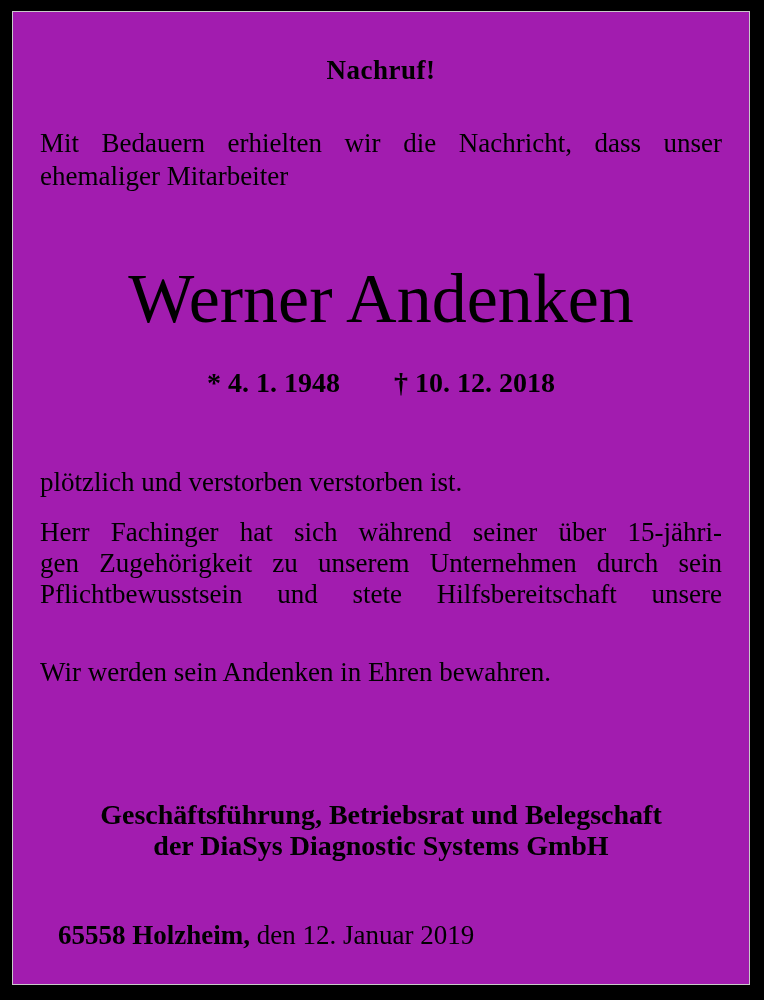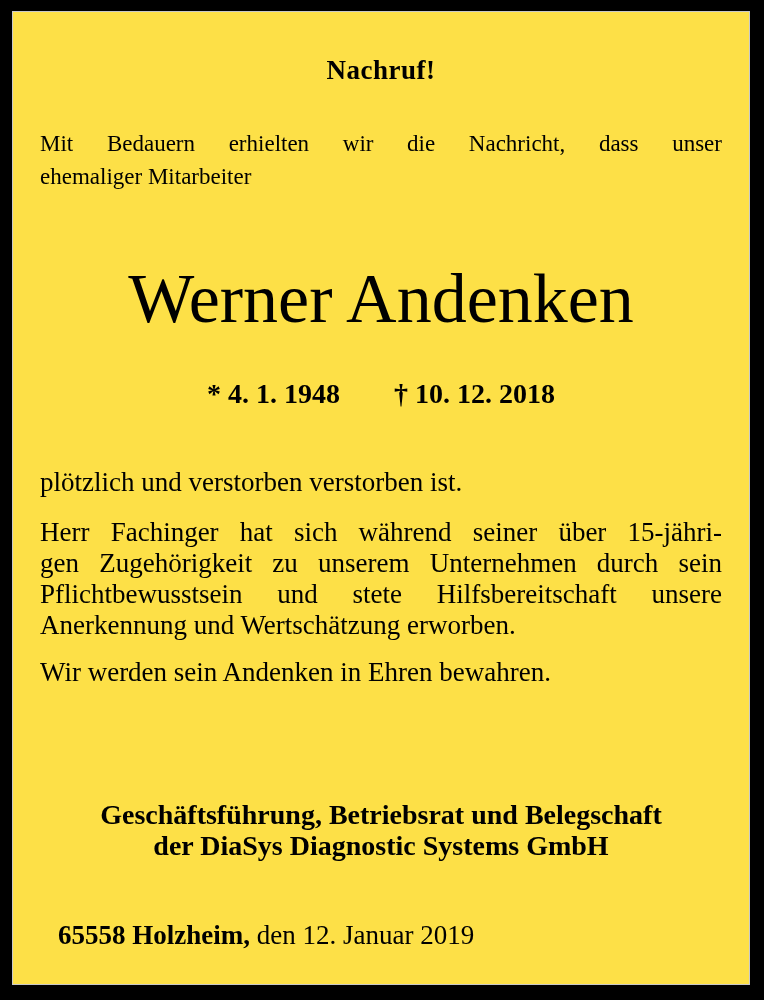--- a/index.html
+++ b/index.html
@@ -15,54 +15,54 @@
     font-family: "Liberation Serif", "DejaVu Serif", serif;
     color: #000000;
     overflow: hidden;
   }
   .page {
     position: absolute;
     left: 12px;
     top: 11px;
     right: 14px;
     bottom: 15px;
-    background: #fde047;
+    background: #a21caf;
     box-shadow: inset 0 0 0 1px #c9c9c9;
   }
   .content {
     position: absolute;
     left: 28px;
     right: 28px;
     top: 0;
     bottom: 0;
   }
   .block { position: absolute; left: 0; right: 0; }
 
   .title {
     top: 44px;
     text-align: center;
     font-weight: bold;
     font-size: 27px;
     letter-spacing: 0.5px;
   }
   .intro {
     top: 116px;
-    font-size: 23px;
+    font-size: 27px;
     line-height: 33px;
   }
   .deceased-name {
     top: 253px;
     text-align: center;
     font-size: 70px;
     line-height: 70px;
     font-weight: normal;
     white-space: nowrap;
   }
   .dates {
-    top: 366px;
+    top: 355px;
     display: flex;
     justify-content: center;
     gap: 54px;
     font-weight: bold;
     font-size: 28px;
     line-height: 34px;
   }
   .p-verstorben {
     top: 455px;
     font-size: 27px;
@@ -117,21 +117,20 @@
       <span>* 4. 1. 1948</span>
       <span>† 10. 12. 2018</span>
     </div>
 
     <div class="block p-verstorben">plötzlich und verstorben verstorben ist.</div>
 
     <div class="block tribute">
       <div class="just">Herr Fachinger hat sich während seiner über 15-jähri-</div>
       <div class="just">gen Zugehörigkeit zu unserem Unternehmen durch sein</div>
       <div class="just">Pflichtbewusstsein und stete Hilfsbereitschaft unsere</div>
-      <div>Anerkennung und Wertschätzung erworben.</div>
     </div>
 
     <div class="block andenken">Wir werden sein Andenken in Ehren bewahren.</div>
 
     <div class="block signature">
       <div>Geschäftsführung, Betriebsrat und Belegschaft</div>
       <div>der DiaSys Diagnostic Systems GmbH</div>
     </div>
 
     <div class="block footer-line">

